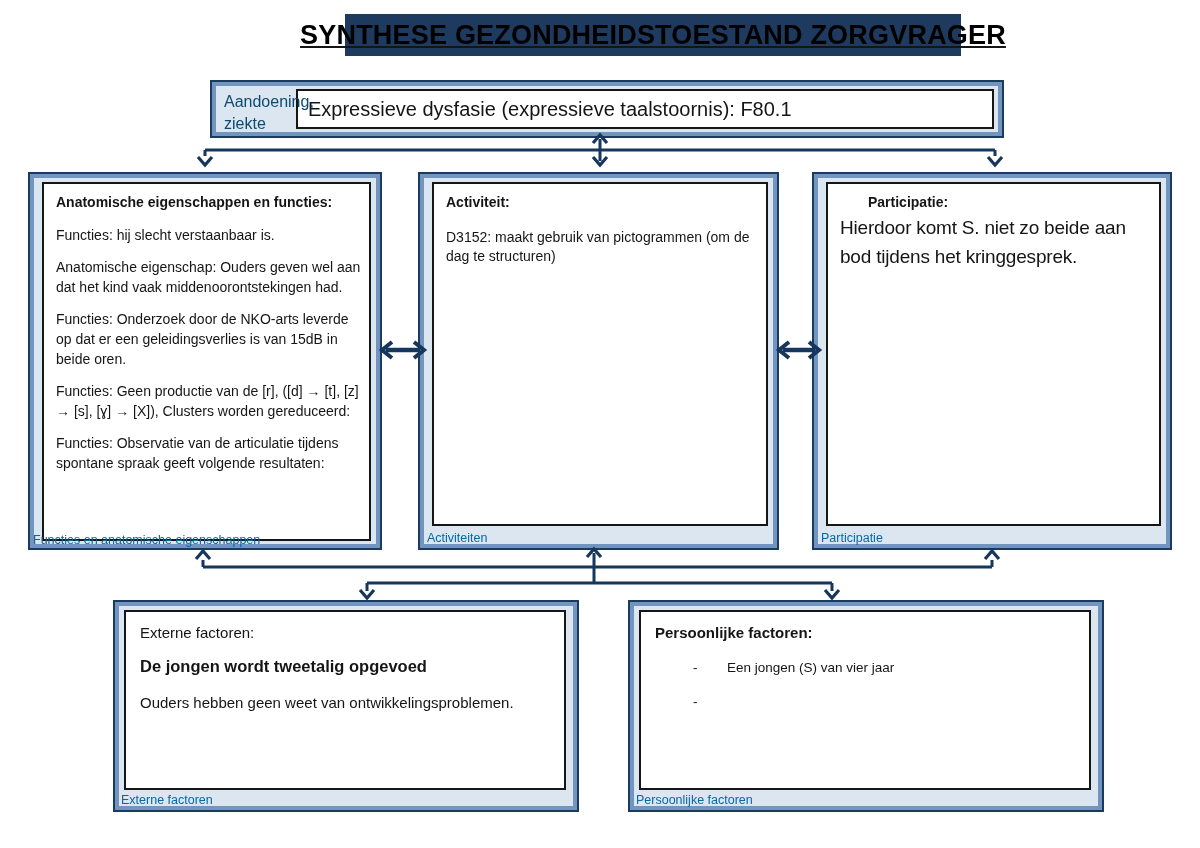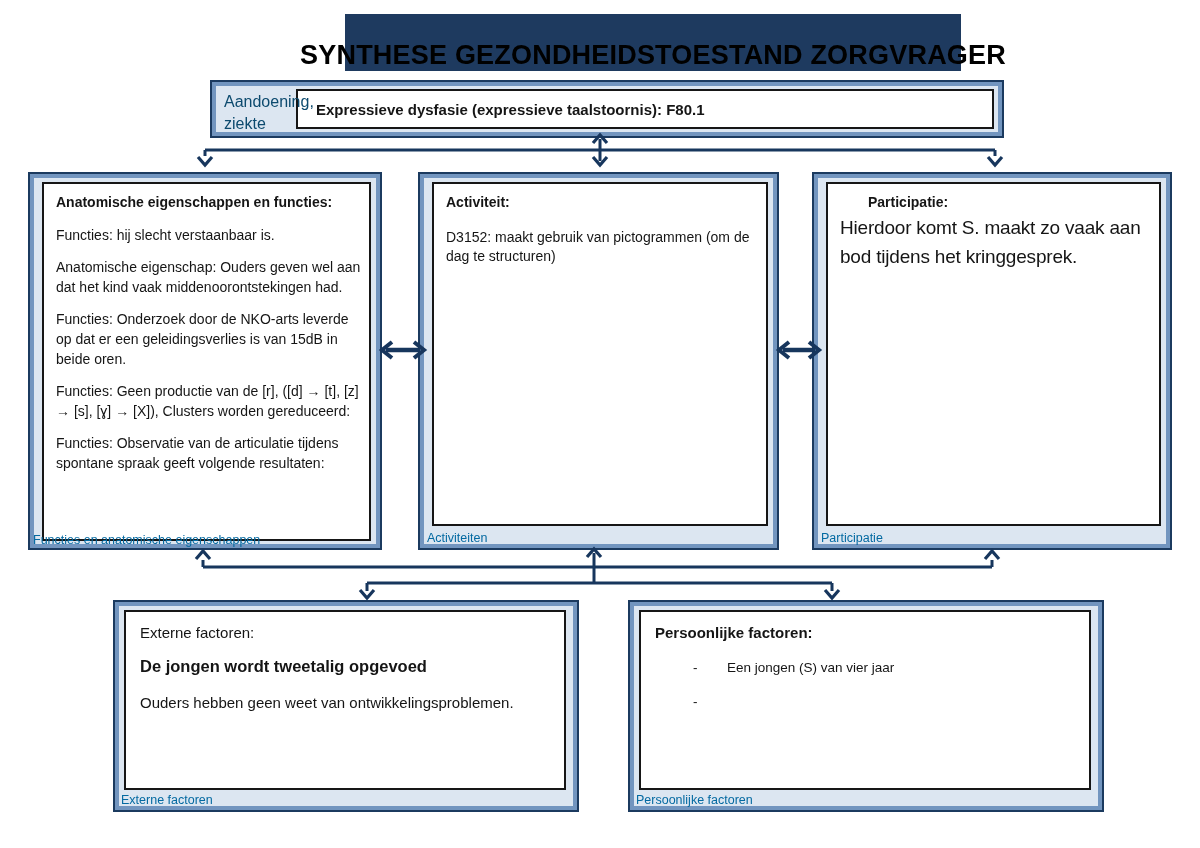--- a/index.html
+++ b/index.html
@@ -2,22 +2,22 @@
 <html><head>
 <meta charset="utf-8">
 <style>
   html,body { margin:0; padding:0; background:#ffffff; }
   .canvas {
     position:relative; width:1200px; height:848px; background:#ffffff;
     font-family:"Liberation Sans", sans-serif; color:#151515; overflow:hidden;
   }
   
   .banner {
-    position:absolute; left:345px; top:14px; width:616px; height:57px;
-    background:#1e3a5f; display:flex; align-items:flex-end; justify-content:center;
+    position:absolute; left:345px; top:14px; width:616px; height:42px;
+    background:#1e3a5f; display:flex; align-items:center; justify-content:center;text-decoration:underline;
   }
   .banner span {
     color:#000000; font-size:27px; font-weight:bold; letter-spacing:0.2px; white-space:nowrap;
   }
   
   .panel {
     position:absolute; background:#dce6f1;
     border:2px solid #1b3a5f;
     box-shadow: inset 0 0 0 4px #7295bf;
   }
@@ -26,21 +26,21 @@
   }
   .caption {
     position:absolute; font-size:12.5px; color:#0369a1; white-space:nowrap; z-index:3;
   }
   
   .cond-label {
     position:absolute; left:12px; top:9px; width:76px;
     font-size:16px; line-height:1.35; color:#0c4a6e; z-index:2;
   }
   .cond-inner { left:84px; top:7px; right:8px; bottom:7px; display:flex; align-items:center; }
-  .cond-inner span { font-size:15px; font-weight:700; padding-left:18px; white-space:nowrap; }
+  .cond-inner span { font-size:20px; font-weight:400; padding-left:10px; white-space:nowrap; }
   
   .txt { font-size:14px; line-height:1.4; }
   .txt p { margin:0 0 13px 0; }
   .hd { font-weight:bold; }
   .func-body { position:absolute; left:12px; right:8px; top:9px; }
   .act-body  { position:absolute; left:12px; right:8px; top:9px; }
   .act-body .body-line { margin-top:15px; }
   .part-body { position:absolute; left:12px; right:6px; top:9px; }
   .part-big { font-size:19px; line-height:1.55; letter-spacing:-0.2px; margin-top:13px; }
   .ext-body { position:absolute; left:14px; right:10px; top:12px; font-size:15px; }
@@ -95,21 +95,21 @@
         <p class="body-line" style="margin:15px 0 0 0;">D3152: maakt gebruik van pictogrammen (om de dag te structuren)</p>
       </div>
     </div>
     <div class="caption" style="left:7px; bottom:3px;">Activiteiten</div>
   </div>
 
   <div class="panel" style="left:812px; top:172px; width:356px; height:374px;">
     <div class="inner" style="left:12px; top:8px; right:9px; bottom:22px;">
       <div class="txt part-body">
         <p class="hd" style="margin:0;padding-left:28px;">Participatie:</p>
-        <p class="part-big" style="margin-bottom:0;">Hierdoor komt S. maakt zo vaak aan bod tijdens het kringgesprek.</p>
+        <p class="part-big" style="margin-bottom:0;">Hierdoor komt S. niet zo beide aan bod tijdens het kringgesprek.</p>
       </div>
     </div>
     <div class="caption" style="left:7px; bottom:3px;">Participatie</div>
   </div>
 
   <div class="panel" style="left:113px; top:600px; width:462px; height:208px;">
     <div class="inner" style="left:9px; top:8px; right:11px; bottom:20px;padding-left:36px;">
       <div class="ext-body">
         <div>Externe factoren:</div>
         <div class="ext-bold">De jongen wordt tweetalig opgevoed</div>

